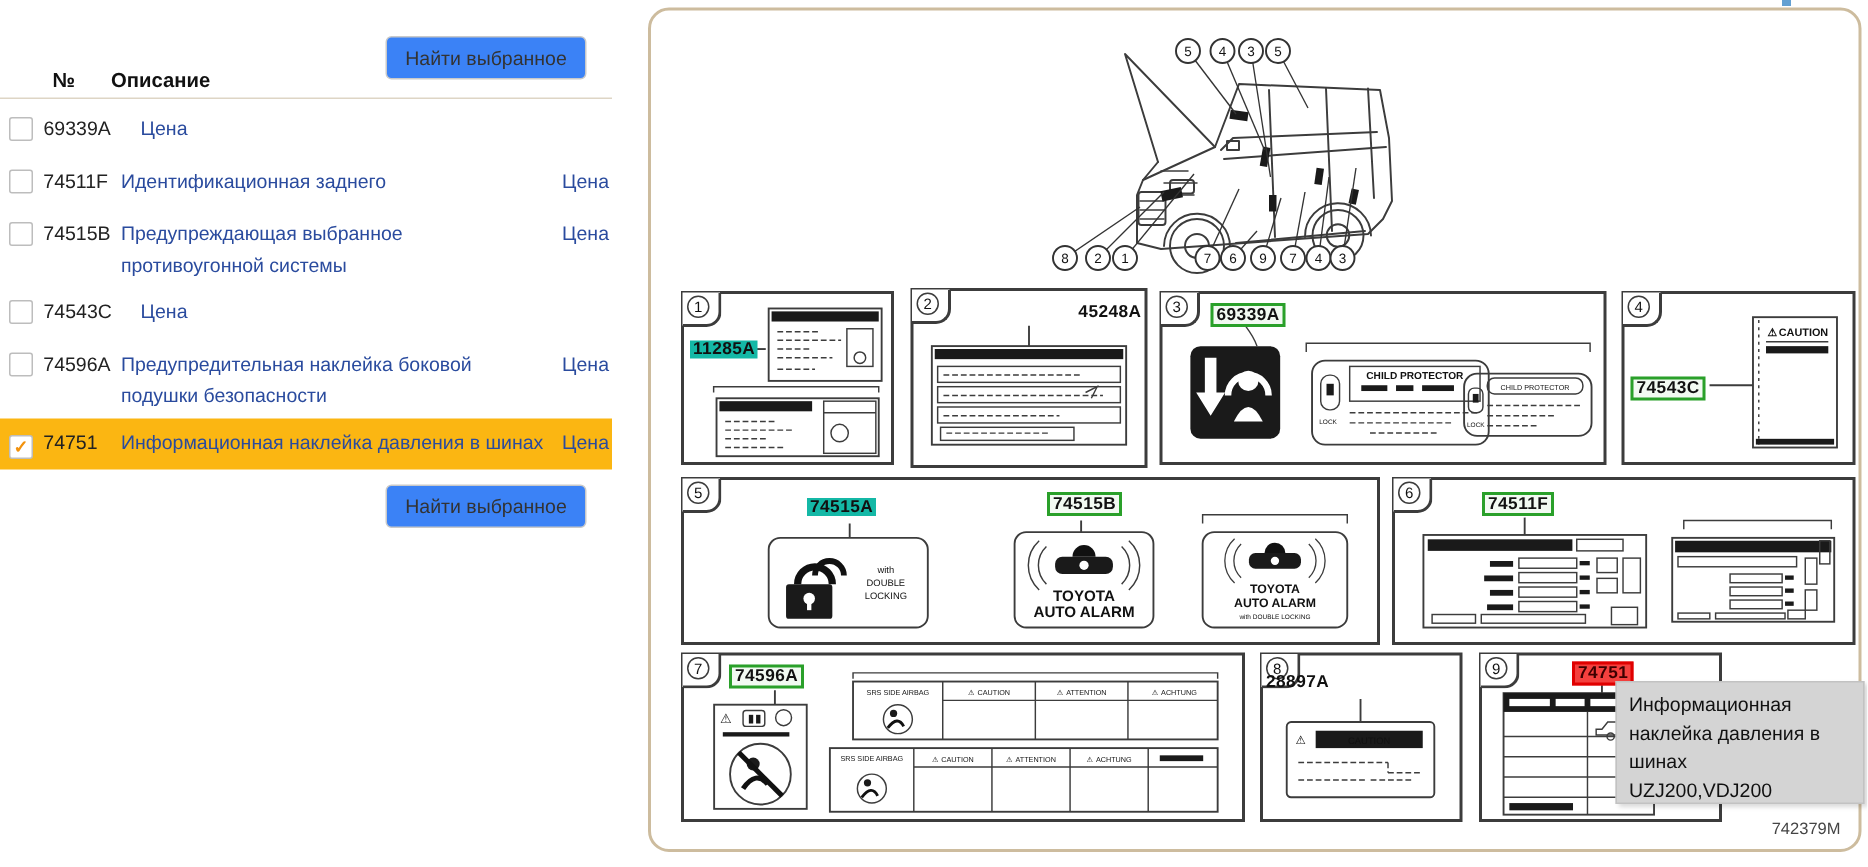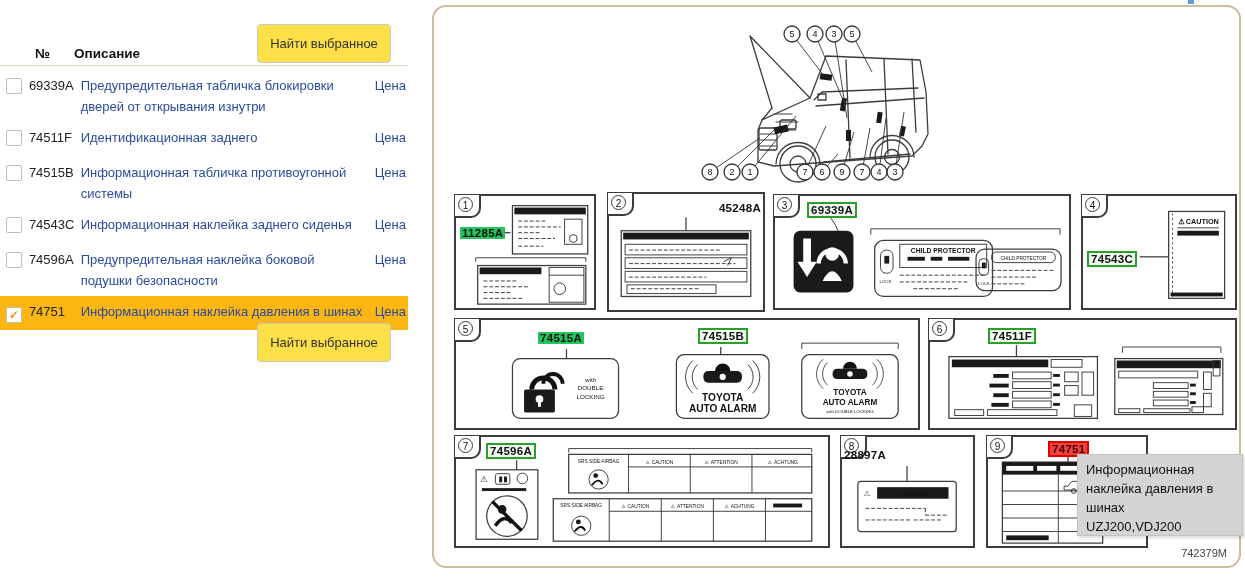--- a/index.html
+++ b/index.html
@@ -1,22 +1,22 @@
 <!DOCTYPE html>
 <html><head>
 <meta charset="utf-8">
 <style>
   html,body{margin:0;padding:0;background:#fff;}
   #stage{position:relative;width:1245px;height:578px;background:#fff;
          font-family:"Liberation Sans",sans-serif;overflow:hidden;}
 
   
   #left-table{position:absolute;left:0;top:0;width:420px;height:578px;}
-  .find-btn{position:absolute;left:257px;width:134px;height:39px;
-    background:#fde047;border:1px solid #c9c9c9;border-radius:4px;
+  .find-btn{position:absolute;left:257px;width:134px;height:29px;
+    background:#3b82f6;border:1px solid #c9c9c9;border-radius:4px;
     font:13px "Liberation Sans",sans-serif;color:#333;cursor:pointer;}
   #find-btn-top{top:24px}
   #find-btn-bottom{top:323px}
   .thead{position:absolute;top:46px;font:bold 13.5px "Liberation Sans",sans-serif;color:#111;}
   #th-no{left:35px}
   #th-desc{left:74px}
   #head-divider{position:absolute;left:0;top:65px;width:408px;height:1px;background:#ded5c5;}
   #rows{position:absolute;left:0;top:70px;width:408px;}
   .prow{display:flex;align-items:flex-start;padding:5px 0 5px 0;line-height:21px;font-size:13px;}
   .prow.hl{background:#FBB612;}
@@ -41,21 +41,21 @@
   #b5{left:20px;top:311px;width:466px;height:112px}
   #b6{left:494px;top:311px;width:309px;height:112px}
   #b7{left:20px;top:428px;width:376px;height:113px}
   #b8{left:406px;top:428px;width:135px;height:113px}
   #b9{left:552px;top:428px;width:162px;height:113px}
   .badge{position:absolute;left:-1px;top:-1px;width:24px;height:21px;background:#fff;
     border-right:2px solid #3c3c3c;border-bottom:2px solid #3c3c3c;border-bottom-right-radius:10px;z-index:2;}
   .bnum{position:absolute;left:3px;top:2px;width:15px;height:15px;border:1.5px solid #3c3c3c;
     border-radius:50%;font:10px/15px "Liberation Sans",sans-serif;text-align:center;color:#111;box-sizing:border-box;}
   .pn{position:absolute;z-index:2;font:bold 11.5px "Liberation Sans",sans-serif;color:#111;
-      letter-spacing:.3px;background:#22c55e;padding:0 2px;cursor:pointer;}
+      letter-spacing:.3px;background:#14b8a6;padding:0 2px;cursor:pointer;}
   .pn-g{border:2px solid #2AA02A;background:#f2faf2;}
   .pn-r{border:2px solid #E00000;background:#f4403e;color:#3d0000;}
 
   
   #tooltip{position:absolute;left:643px;top:447px;width:166px;height:82px;background:#D4D4D4;
     border:1px solid #c2c2c2;box-shadow:2px 2px 3px rgba(0,0,0,.15);z-index:6;
     font:13px/19px "Liberation Sans",sans-serif;color:#111;padding:5px 8px;box-sizing:border-box;}
 
   #blue-tick{position:absolute;left:1188px;top:0;width:6px;height:4px;background:#63a0d2;}
 
@@ -76,39 +76,37 @@
 
   <div id="left-table">
     <button id="find-btn-top" class="find-btn">Найти выбранное</button>
     <div id="th-no" class="thead">№</div>
     <div id="th-desc" class="thead">Описание</div>
     <div id="head-divider"></div>
     <div id="rows">
         <div class="prow">
       <span class="cbwrap"><span class="cb"></span></span>
       <span class="pnum">69339A</span>
-      <a class="pdesc">Предупредительная табличка блокировки дверей от открывания изнутри</a>
       <a class="price">Цена</a>
     </div>
         <div class="prow">
       <span class="cbwrap"><span class="cb"></span></span>
       <span class="pnum">74511F</span>
       <a class="pdesc">Идентификационная заднего</a>
       <a class="price">Цена</a>
     </div>
         <div class="prow">
       <span class="cbwrap"><span class="cb"></span></span>
       <span class="pnum">74515B</span>
-      <a class="pdesc">Информационная табличка противоугонной системы</a>
+      <a class="pdesc">Предупреждающая выбранное противоугонной системы</a>
       <a class="price">Цена</a>
     </div>
         <div class="prow">
       <span class="cbwrap"><span class="cb"></span></span>
       <span class="pnum">74543C</span>
-      <a class="pdesc">Информационная наклейка заднего сиденья</a>
       <a class="price">Цена</a>
     </div>
         <div class="prow">
       <span class="cbwrap"><span class="cb"></span></span>
       <span class="pnum">74596A</span>
       <a class="pdesc">Предупредительная наклейка боковой подушки безопасности</a>
       <a class="price">Цена</a>
     </div>
         <div class="prow hl">
       <span class="cbwrap"><span class="cb">✓</span></span>

